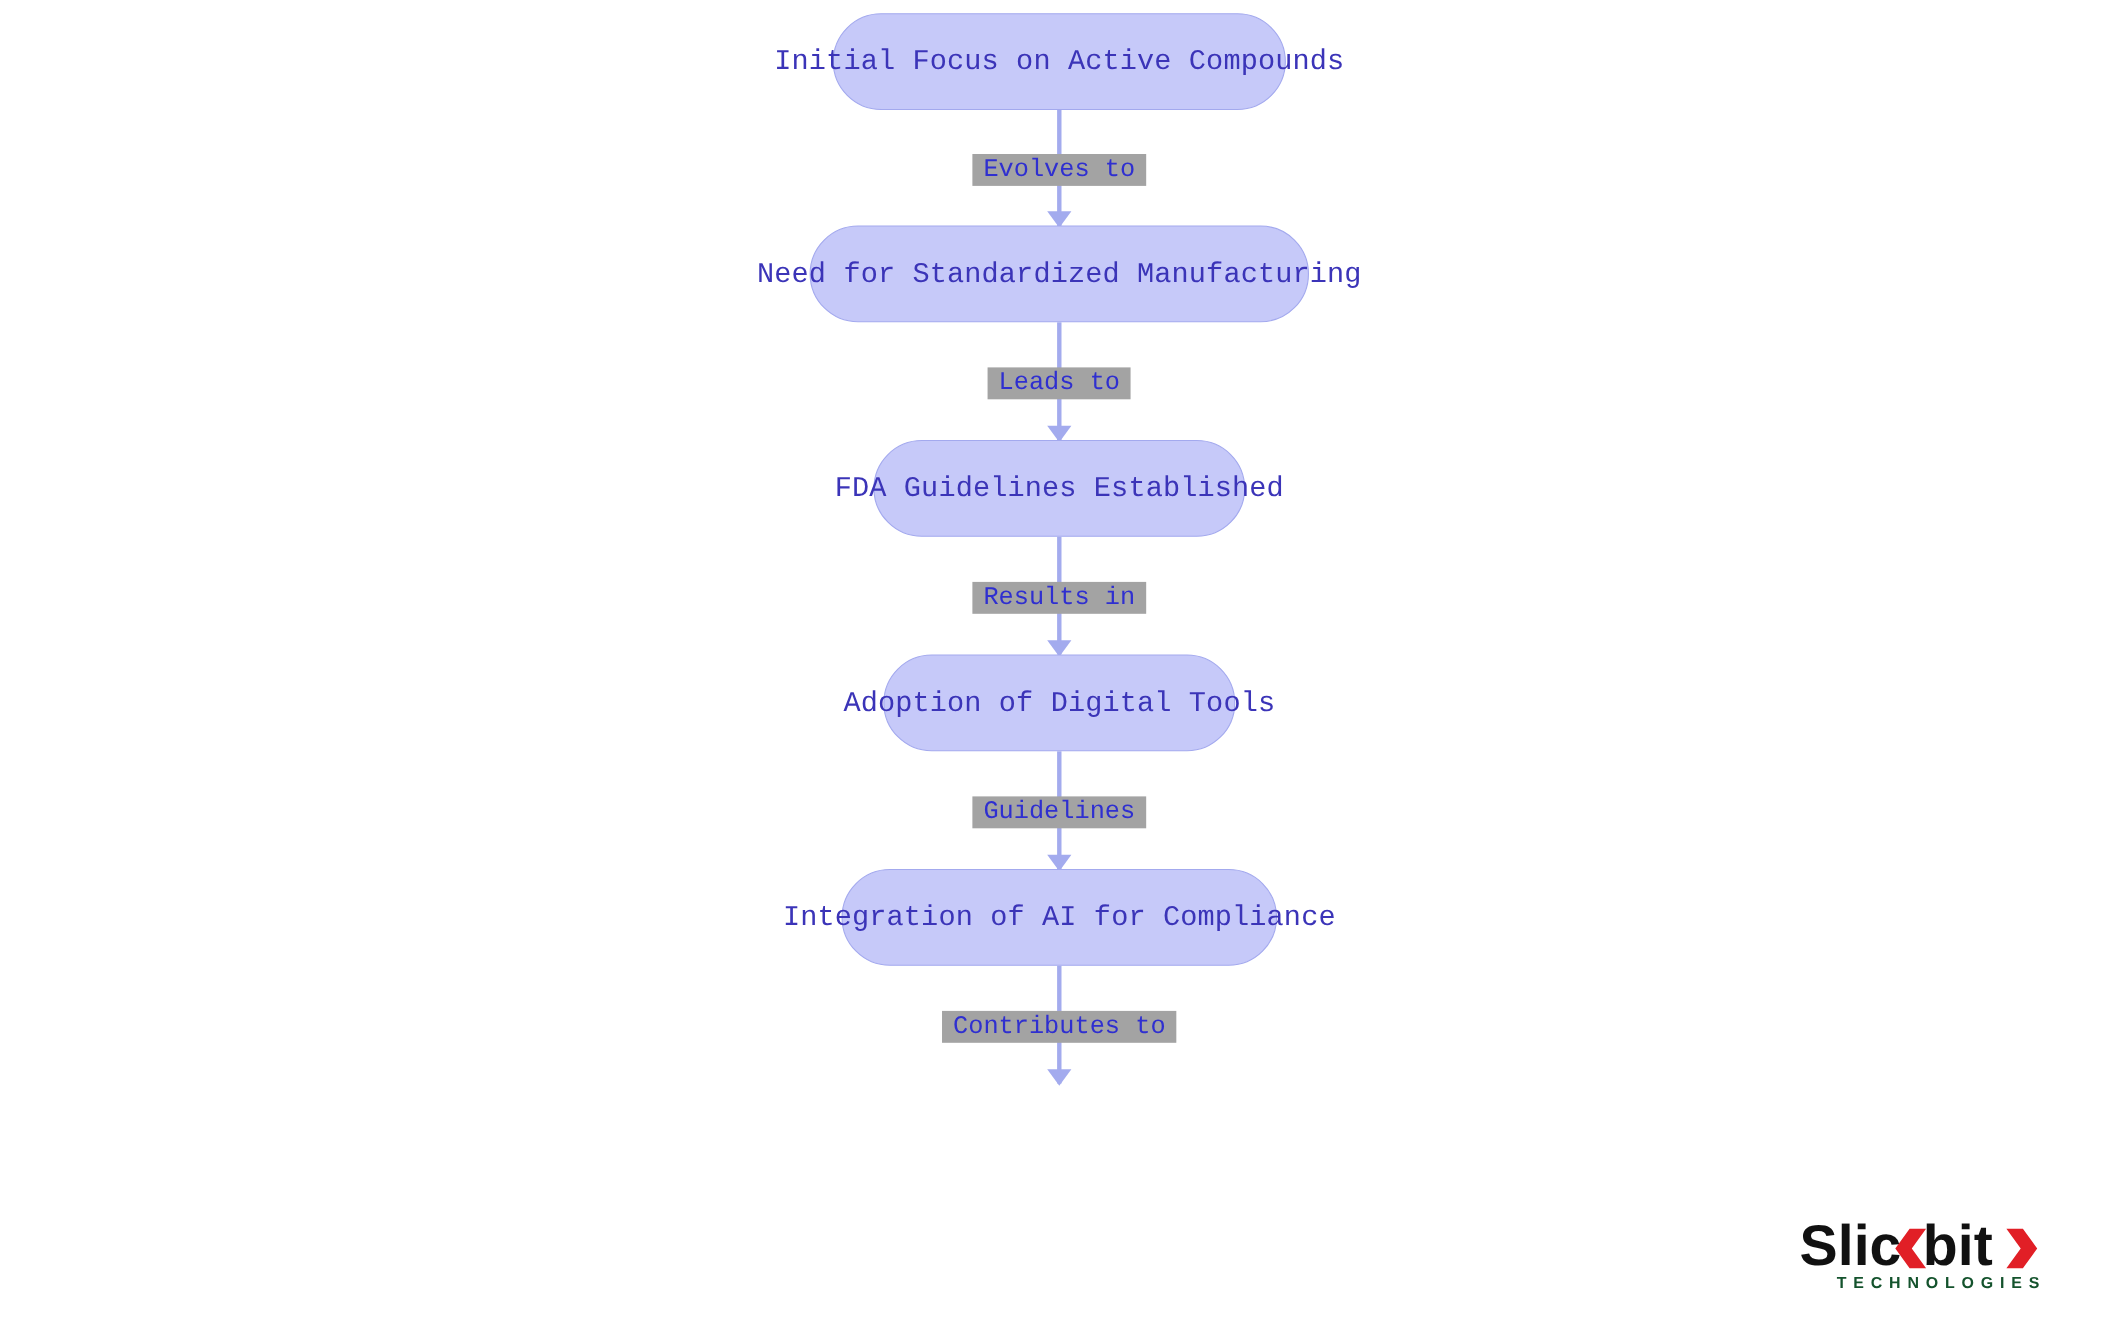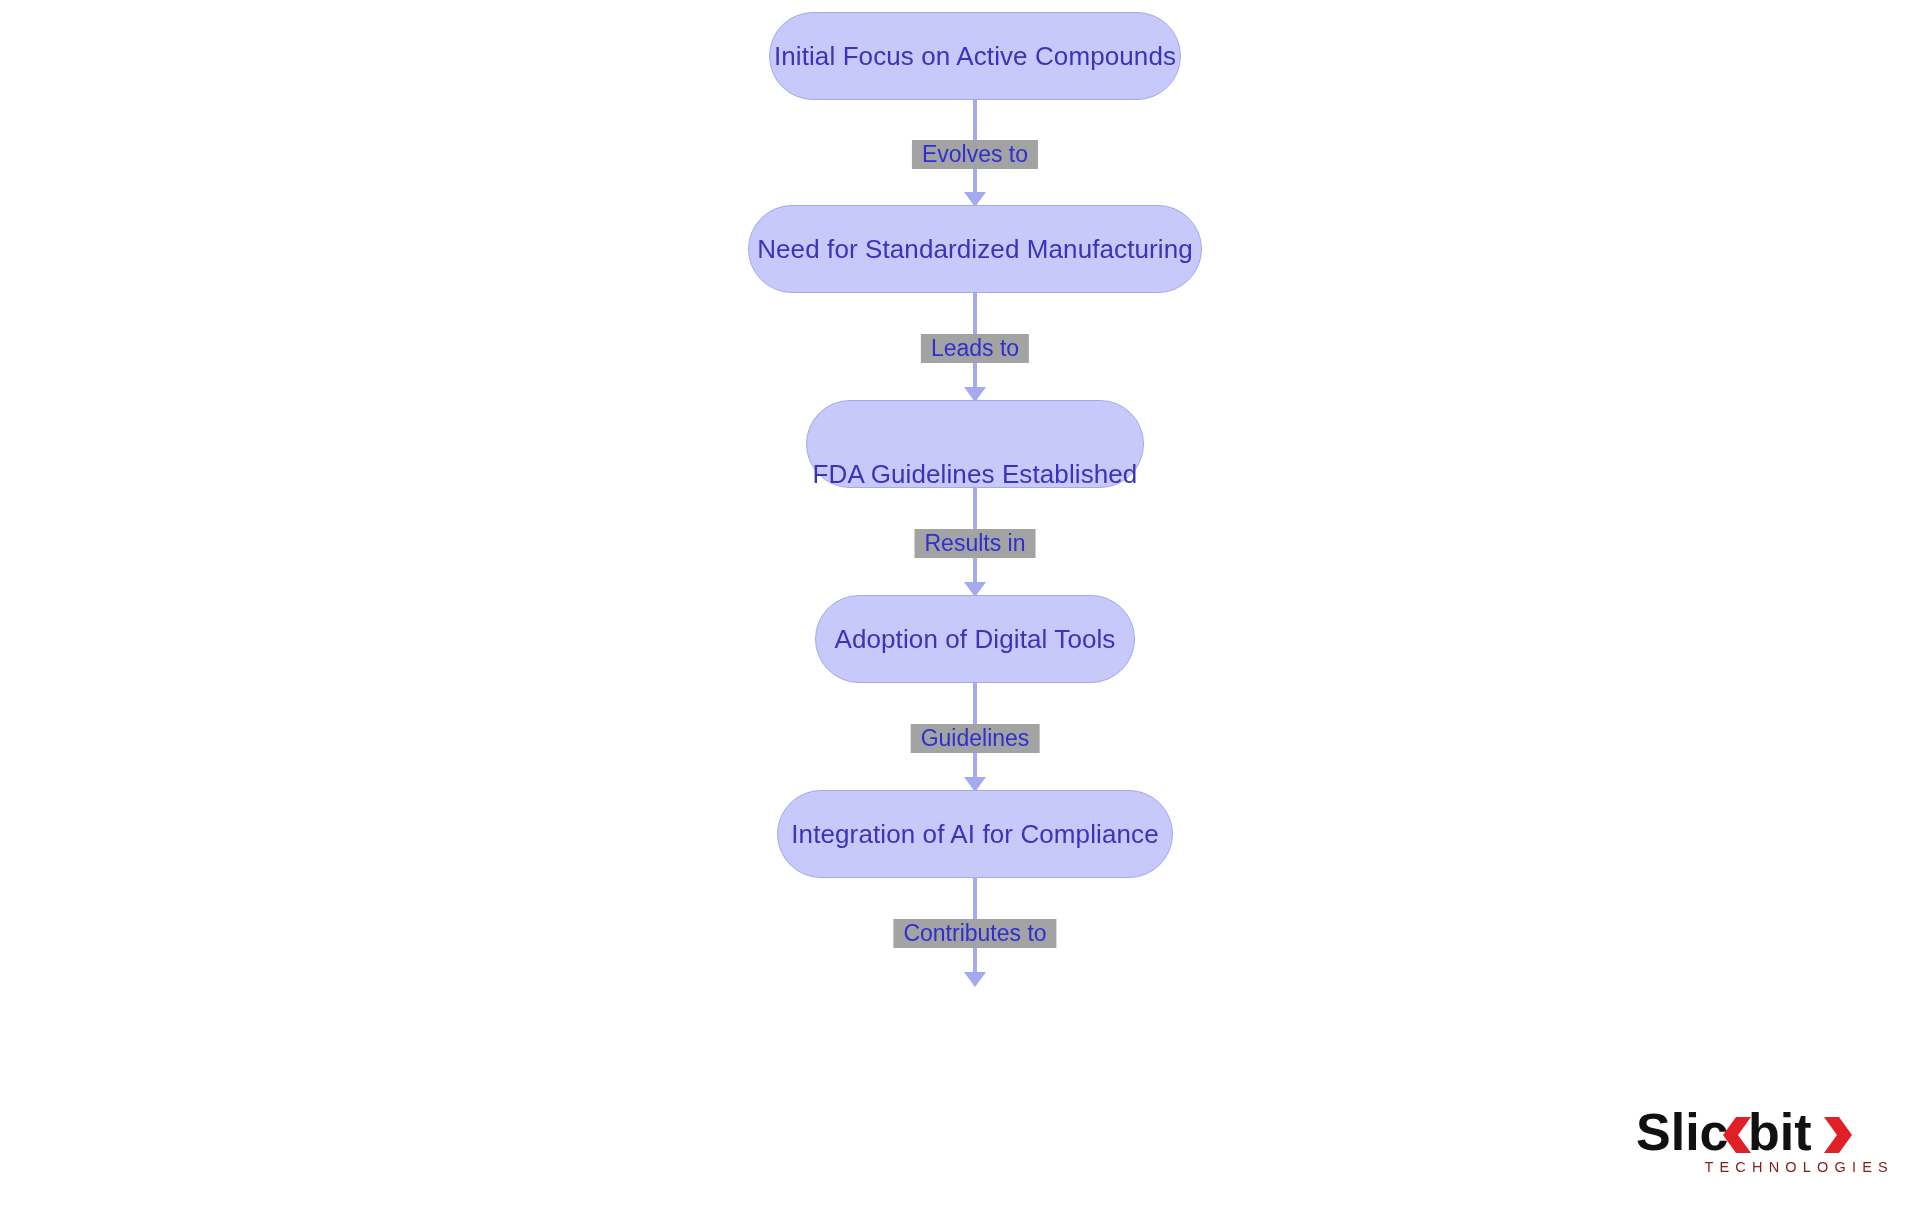--- a/index.html
+++ b/index.html
@@ -20,24 +20,25 @@
     position: absolute;
     left: 0;
     top: 0;
     width: 1920px;
     height: 1215px;
   }
 
   
   .flow {
     position: absolute;
-    left: 12px;
+    left: 0;
     top: 0;
     width: 1784px;
     height: 1100px;
+    font-family: Liberation Mono, monospace;
   }
 
   .node {
     position: absolute;
     box-sizing: border-box;
     height: 88px;
     border-radius: 44px;
     background: #c6c9f9;
     border: 1.6px solid #a3a9ee;
     display: flex;
@@ -51,21 +52,21 @@
     font-size: 26px;
     font-weight: 400;
     letter-spacing: 0.1px;
     white-space: nowrap;
     line-height: 1;
   }
 
   
   .n0 { top: 12px;  width: 412px; }
   .n1 { top: 205px; width: 454px; justify-content: center; }
-  .n2 { top: 400px; width: 338px; align-items: flex-end; }
+  .n2 { top: 400px; width: 338px; }
   .n3 { top: 595px; width: 320px; }
   .n4 { top: 790px; width: 396px; }
   .n5 { top: 985px; width: 314px; }
 
   
   .edge {
     position: absolute;
     left: 963px;
     transform: translateX(-50%);
     width: 4px;
@@ -119,25 +120,25 @@
     width: 260px;
     height: 90px;
     text-align: right;
   }
   .logo-word {
     display: block;
     height: 58px;
   }
   .logo-sub {
     display: block;
-    color: #7f1d1d;
+    color: #14532d;
     font-size: 14.5px;
-    font-weight: 400;
+    font-weight: 700;
     letter-spacing: 6.2px;
-    text-align: right;
+    text-align: center;
     padding-right: 2px;
     margin-top: -4px;
   }
 </style>
 </head>
 <body>
 
 <div id="canvas">
 
   <div class="flow">

